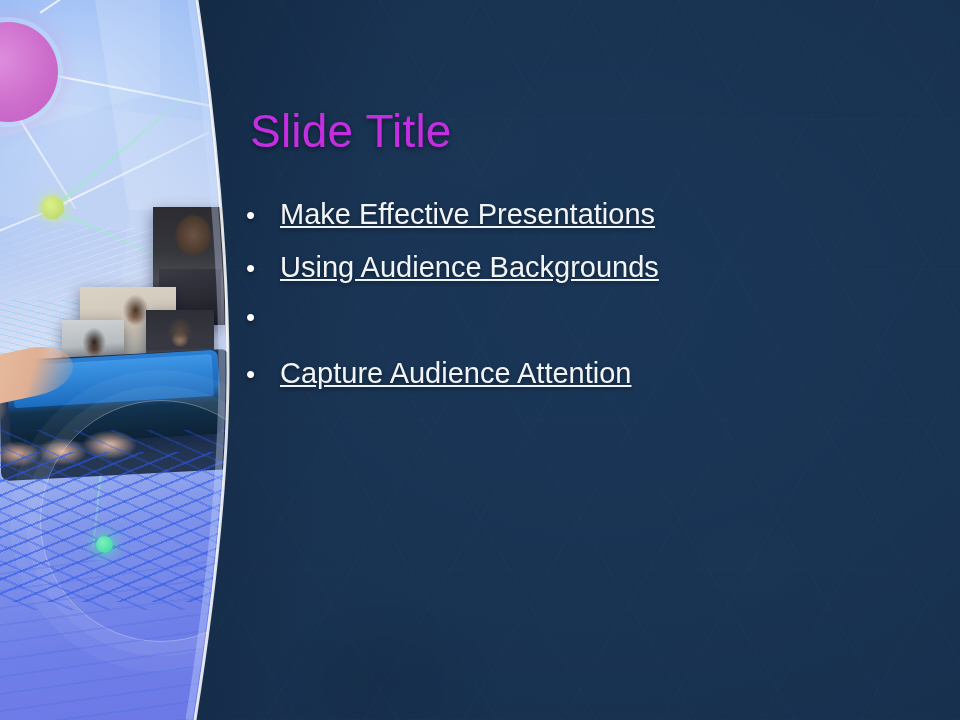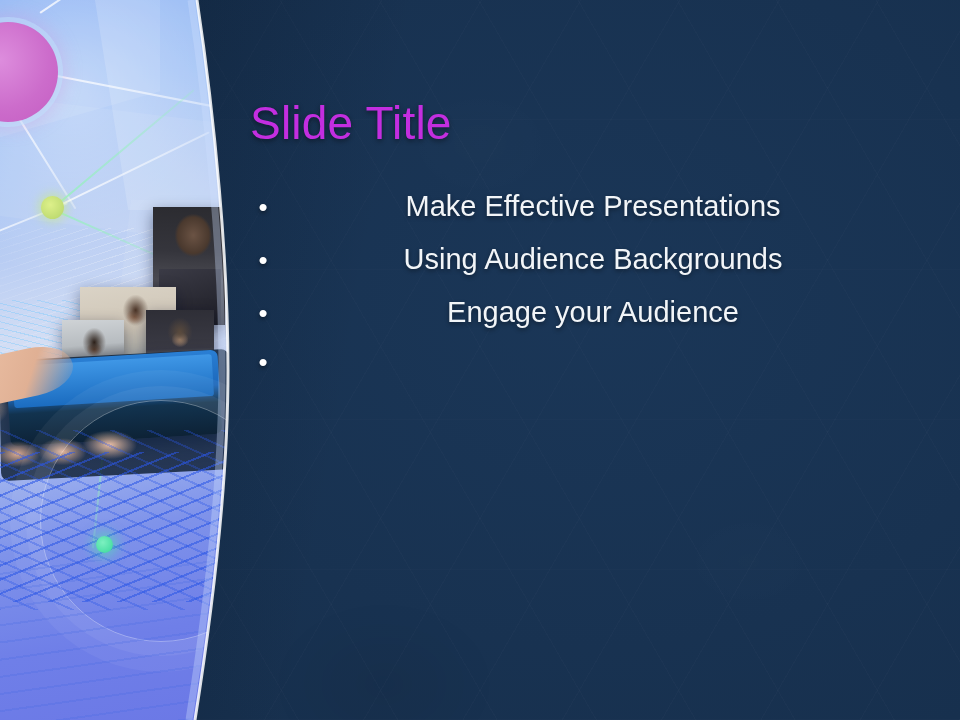--- a/index.html
+++ b/index.html
@@ -287,22 +287,22 @@
   .edge-glow {
     position: absolute;
     left: 0; top: 0;
     width: 240px; height: 720px;
     pointer-events: none;
   }
 
   
   .content {
     position: absolute;
-    left: 246px; top: 0;
-    width: 680px; height: 573px; text-align: center;
+    left: 246px; top: 8px;
+    width: 680px; height: 573px;
   }
   .slide-title {
     position: absolute;
     left: 4px;
     top: 96px;
     font-size: 46px;
     font-weight: 400;
     letter-spacing: .2px;
     color: #c32ee0;
     text-shadow: 0 2px 5px rgba(0,0,0,.45);
@@ -329,20 +329,21 @@
   .bullet-dot {
     flex: 0 0 auto;
     width: 34px;
     color: #ffffff;
     font-size: 26px;
     line-height: 1;
   }
   .bullet-text {
     flex: 1 1 auto;
     white-space: nowrap;
+    text-decoration: underline;
   }
 </style>
 </head>
 <body>
 
 <div id="slide">
 
   <div class="bg-base"></div>
   <div class="bg-hex"></div>
   <div class="bg-hex2"></div>
@@ -404,21 +405,21 @@
       <li class="bullet-item">
         <span class="bullet-dot">•</span>
         <span class="bullet-text">Make Effective Presentations</span>
       </li>
       <li class="bullet-item">
         <span class="bullet-dot">•</span>
         <span class="bullet-text">Using Audience Backgrounds</span>
       </li>
       <li class="bullet-item">
         <span class="bullet-dot">•</span>
-        <span class="bullet-text">Engage your Audience</span>
       </li>
       <li class="bullet-item">
         <span class="bullet-dot">•</span>
+        <span class="bullet-text">Capture Audience Attention</span>
       </li>
     </ul>
   </div>
 
 </div>
 
 </body></html>

